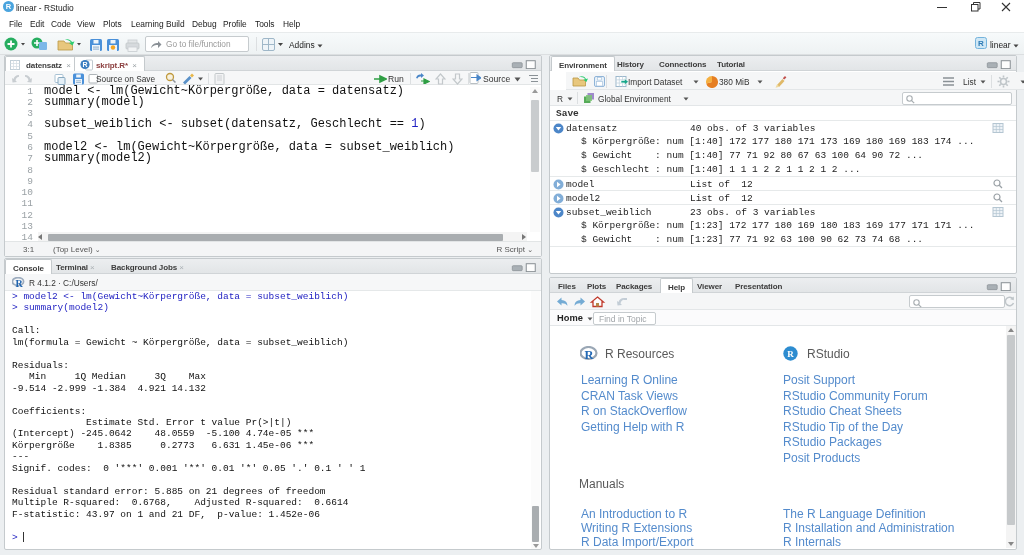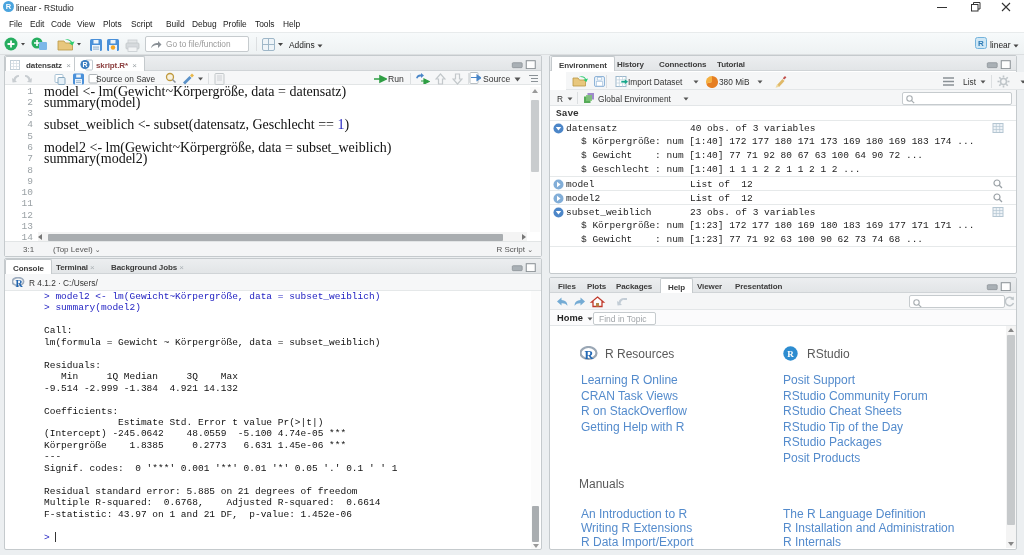--- a/index.html
+++ b/index.html
@@ -29,28 +29,28 @@
 .tab { position:absolute; top:0; height:15px; font-size:8px; font-weight:700; letter-spacing:-0.1px; color:#3c3c3c;
   padding:3.5px 7px 0 7px; }
 .tab.active { background:#fff; border:1px solid #c5cacd; border-bottom:none; border-radius:2px 2px 0 0; }
 .pbtns { position:absolute; right:4px; top:4px; width:26px; height:9px; }
 
 
 #srcbar { position:absolute; left:0; top:15px; width:100%; height:14px;
   background:#f6f7f8; border-bottom:1px solid #e2e5e6; }
 #gutter { position:absolute; left:0; top:29.5px; width:31px; height:160px; background:#fff;
   font-family:"Liberation Mono", monospace; font-size:9.5px; line-height:11.3px; color:#9aa1a5; text-align:right; padding-right:3px; }
-#code { position:absolute; left:39px; top:29.5px; font-family:Liberation Serif, serif; font-size:14px; line-height:11.3px; color:#111; white-space:pre; }
+#code { position:absolute; left:39px; top:29.5px; font-family:Liberation Mono, monospace; font-size:12px; line-height:11.3px; color:#111; white-space:pre; }
 #srcstatus { position:absolute; left:0; bottom:0; width:100%; height:15px; background:#f4f5f6;
   border-top:1px solid #e2e5e6; font-size:8px; color:#555; }
 
 
 #continfo { position:absolute; left:0; top:15px; width:100%; height:17px; background:#f6f7f8;
   border-bottom:1px solid #e5e8e9; font-size:8.3px; color:#333; }
-#context { position:absolute; left:7px; top:32px; font-family:"Liberation Mono", monospace; font-size:9.5px; line-height:11.45px; color:#111; white-space:pre;margin-left:32px; }
+#context { position:absolute; left:7px; top:32px; font-family:"Liberation Mono", monospace; font-size:9.5px; line-height:11.45px; color:#111; white-space:pre; }
 .blue { color:#1d1dc1; }
 
 
 .envtools { position:absolute; left:16px; top:16px; width:100%; height:18px; background:#f5f6f7; border-bottom:1px solid #e3e6e8; }
 .envtools2 { position:absolute; left:0; top:34px; width:100%; height:16px; background:#f5f6f7; border-bottom:1px solid #e3e6e8; }
 #envdata { position:absolute; left:0; top:49.5px; width:100%; }
 .erow { position:relative; width:100%; height:14px; font-size:9.5px; }
 .ename { position:absolute; left:16px; top:2px; color:#222; }
 .esub  { position:absolute; left:31px; top:2px; color:#222; }
 .eval  { position:absolute; left:140px; top:2px; color:#222; }
@@ -83,21 +83,21 @@
     <path d="M70 3 L78 11 M78 3 L70 11" stroke="#333" stroke-width="1.1"></path>
   </svg>
 </div>
 
 <div id="menubar">
   <span style="left:9px">File</span>
     <span style="left:30px">Edit</span>
     <span style="left:51px">Code</span>
   <span style="left:77px">View</span>
     <span style="left:103px">Plots</span>
-    <span style="left:131px">Script</span>
+    <span style="left:131px">Learning</span>
   <span style="left:166px">Build</span>
     <span style="left:192px">Debug</span>
     <span style="left:223px">Profile</span>
   <span style="left:255px">Tools</span>
     <span style="left:283px">Help</span>
 </div>
 
 <div id="toolbar">
   <svg class="icon" style="left:4px;top:3px" width="330" height="17" viewBox="0 0 330 17">
 

